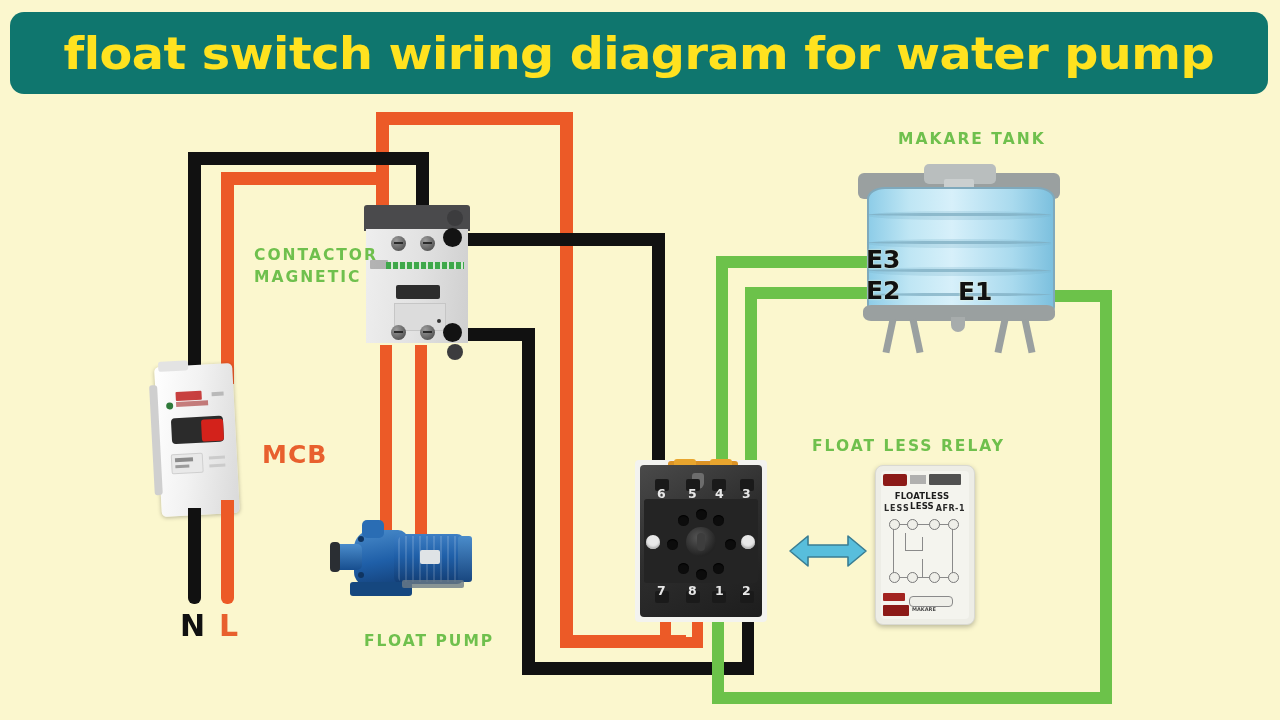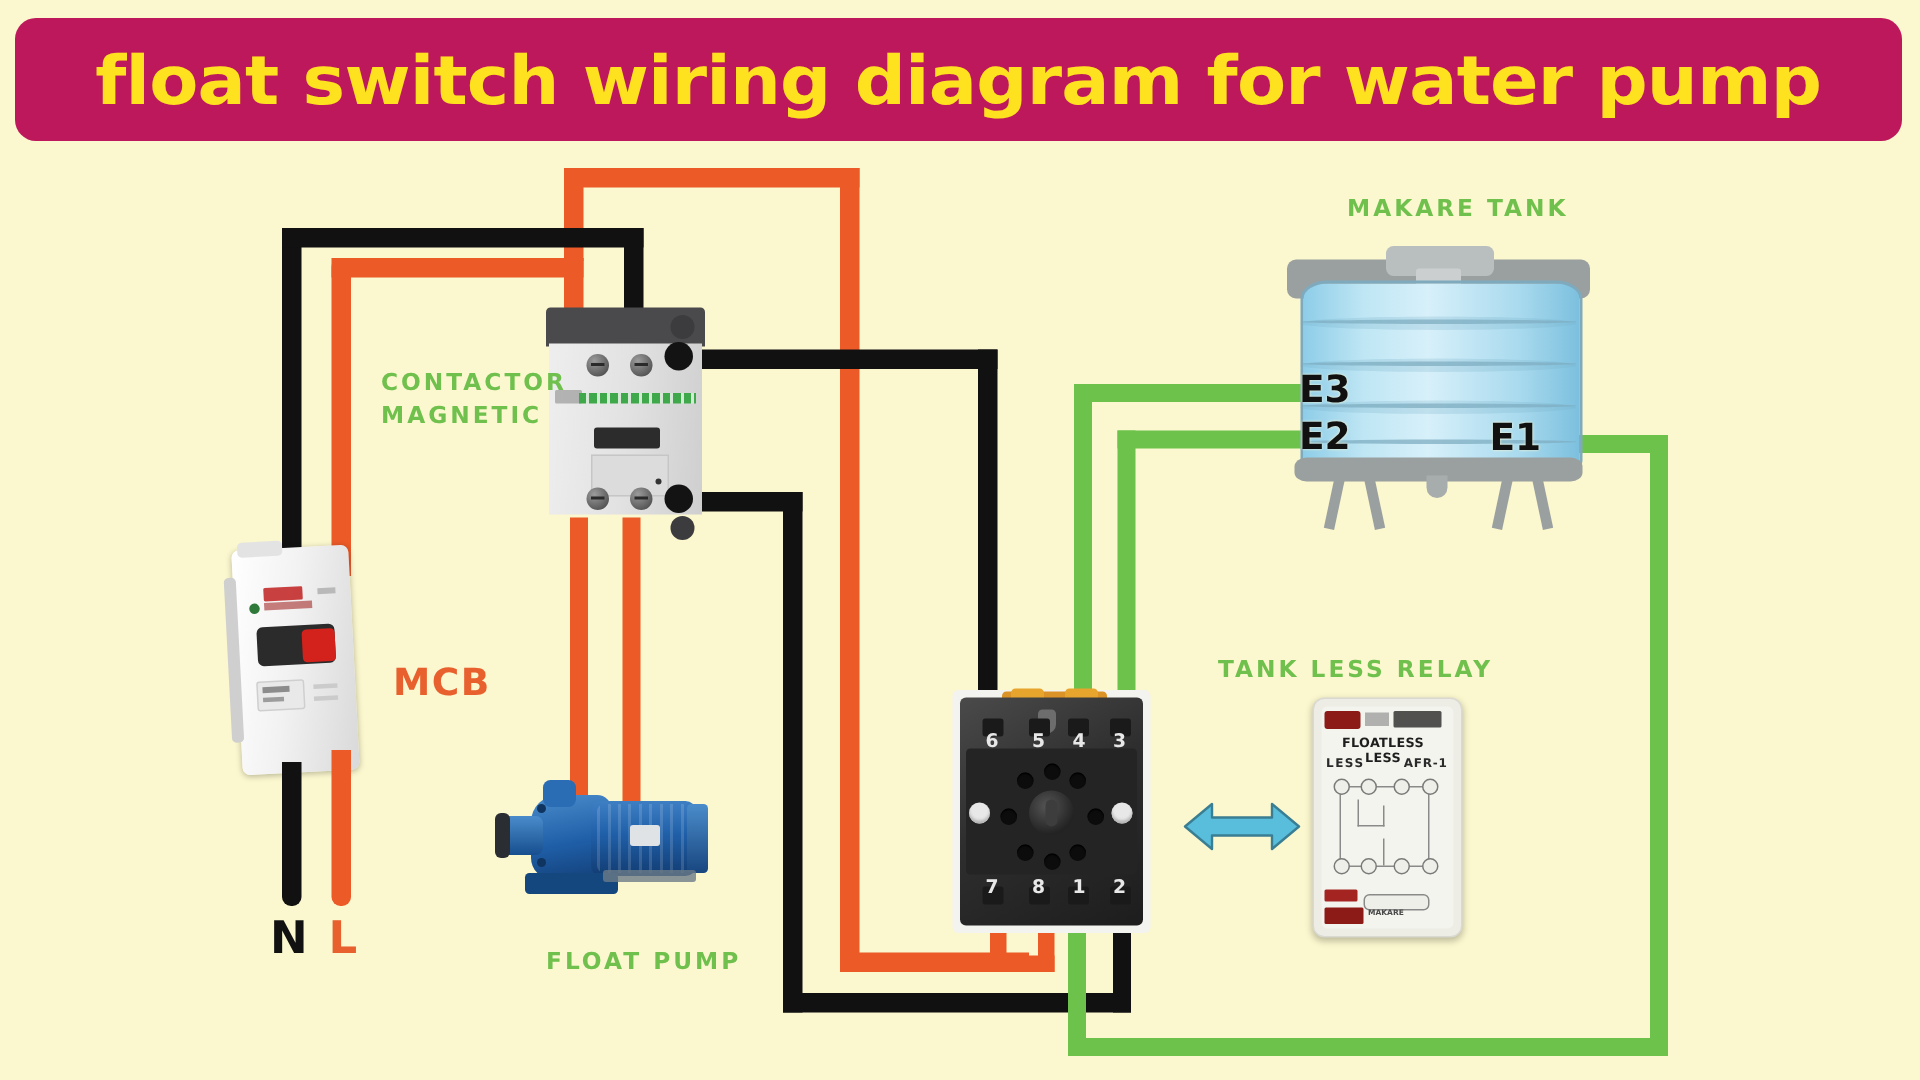--- a/index.html
+++ b/index.html
@@ -8,21 +8,21 @@
     background:#FBF7CE;
     font-family:"Liberation Sans", sans-serif;
     overflow:hidden;
     position:relative;
   }
   #stage{position:absolute;inset:0;width:1280px;height:720px;}
 
   
   .title-bar{
     position:absolute;left:10px;top:12px;width:1258px;height:82px;
-    background:#be185d;border-radius:14px;
+    background:#0f766e;border-radius:14px;
     display:flex;align-items:center;justify-content:center;
   }
   .title-text{
     color:#FFE21F;
     font-family:"DejaVu Sans", sans-serif;
     font-weight:bold;
     font-size:45px;
     letter-spacing:-0.5px;
     white-space:nowrap;
     transform:scaleX(1.06);
@@ -353,21 +353,21 @@
       <div class="fr-node" style="left:22px;top:53px;"></div>
       <div class="fr-node" style="left:44px;top:53px;"></div>
       <div class="fr-node" style="left:63px;top:53px;"></div>
     </div>
 
     <div class="fr-redbar2"></div>
     <div class="fr-res"></div>
     <div class="fr-redbar3"></div>
     <div class="fr-bottext">MAKARE</div>
   </div>
-  <div class="lbl lbl-green" style="left:812px;top:437px;">TANK LESS RELAY</div>
+  <div class="lbl lbl-green" style="left:812px;top:437px;">FLOAT LESS RELAY</div>
 
   <div class="lbl lbl-green" style="left:898px;top:130px;">MAKARE TANK</div>
   <div class="tank">
     <div class="tank-lid"></div>
     <div class="tank-cap"></div>
     <div class="tank-cap2"></div>
     <div class="tank-body"></div>
     <div class="tank-ribshade" style="top:46px;"></div>
     <div class="tank-ribshade" style="top:74px;"></div>
     <div class="tank-ribshade" style="top:102px;"></div>
@@ -378,15 +378,15 @@
     <div class="tank-base"></div>
     <div class="tank-spout"></div>
     <div class="tank-leg" style="left:28px;top:154px;width:7px;height:34px;transform:rotate(12deg);"></div>
     <div class="tank-leg" style="left:55px;top:154px;width:7px;height:34px;transform:rotate(-12deg);"></div>
     <div class="tank-leg" style="left:140px;top:154px;width:7px;height:34px;transform:rotate(12deg);"></div>
     <div class="tank-leg" style="left:167px;top:154px;width:7px;height:34px;transform:rotate(-12deg);"></div>
   </div>
 
   <div class="lbl lbl-e" style="left:866px;top:245px;">E3</div>
   <div class="lbl lbl-e" style="left:866px;top:276px;">E2</div>
-  <div class="lbl lbl-e" style="left:993px;top:277px;">E1</div>
+  <div class="lbl lbl-e" style="left:958px;top:277px;">E1</div>
 
 </div>
 
 </body></html>

